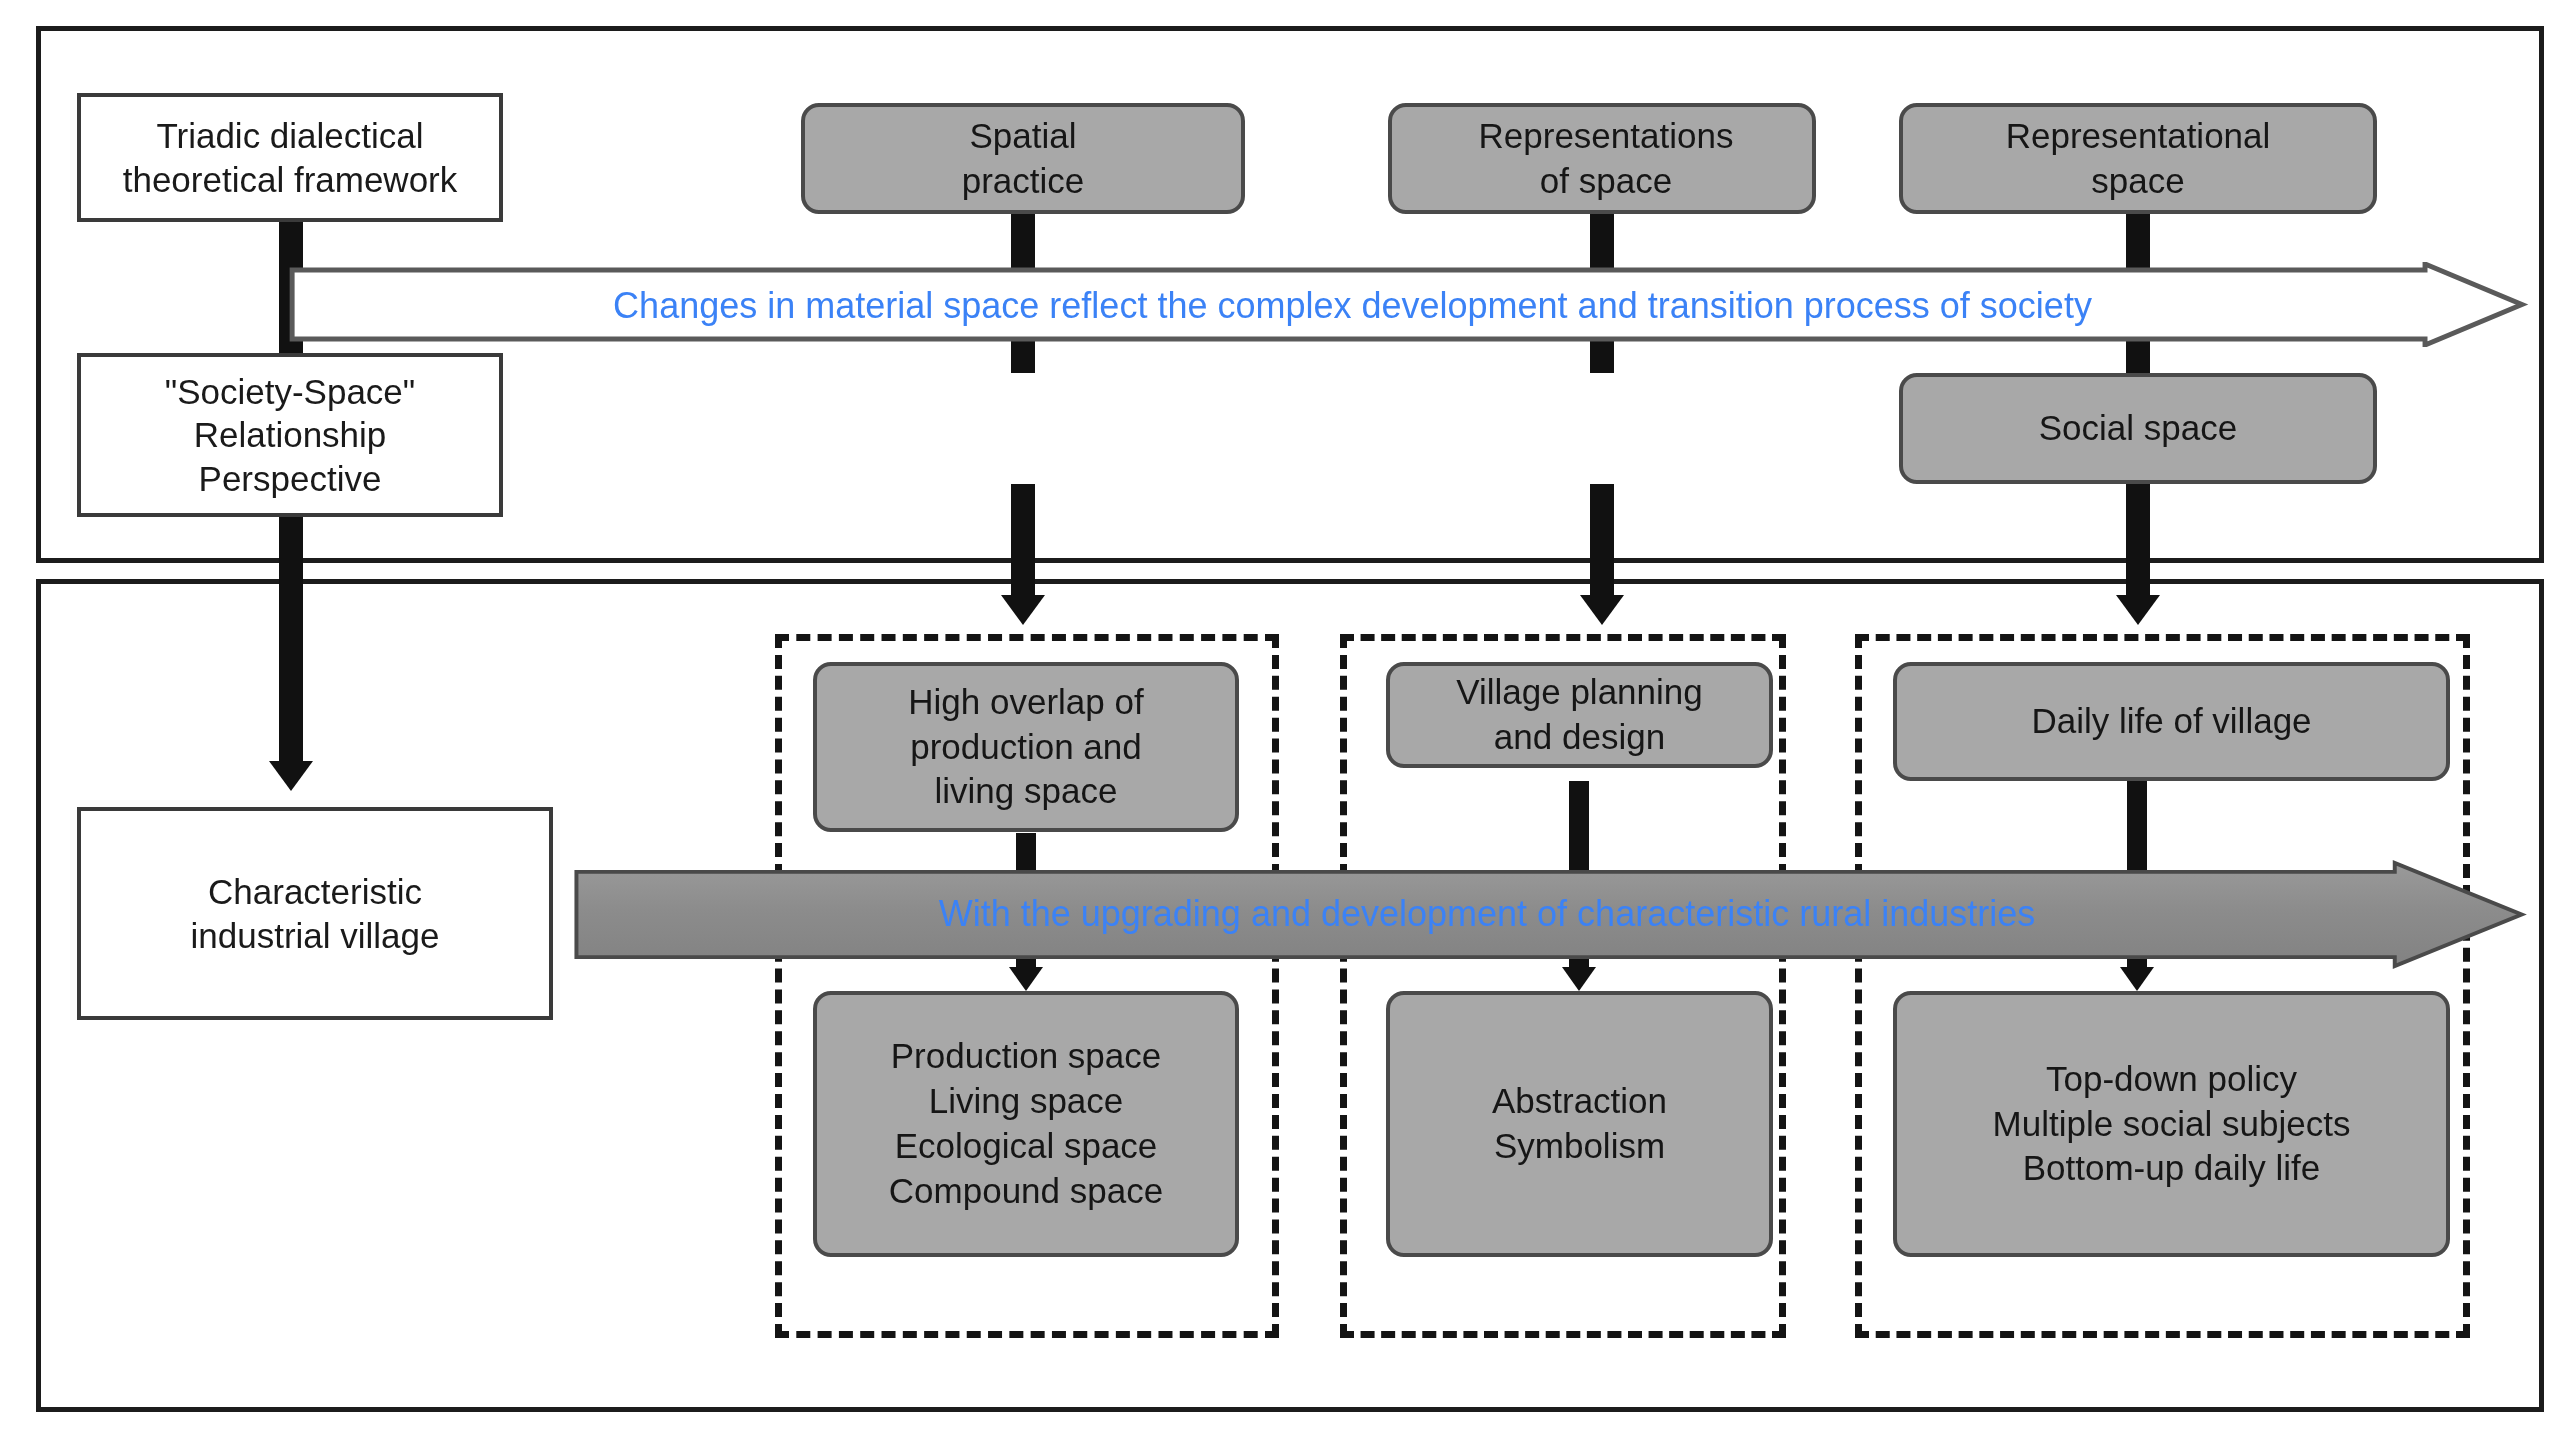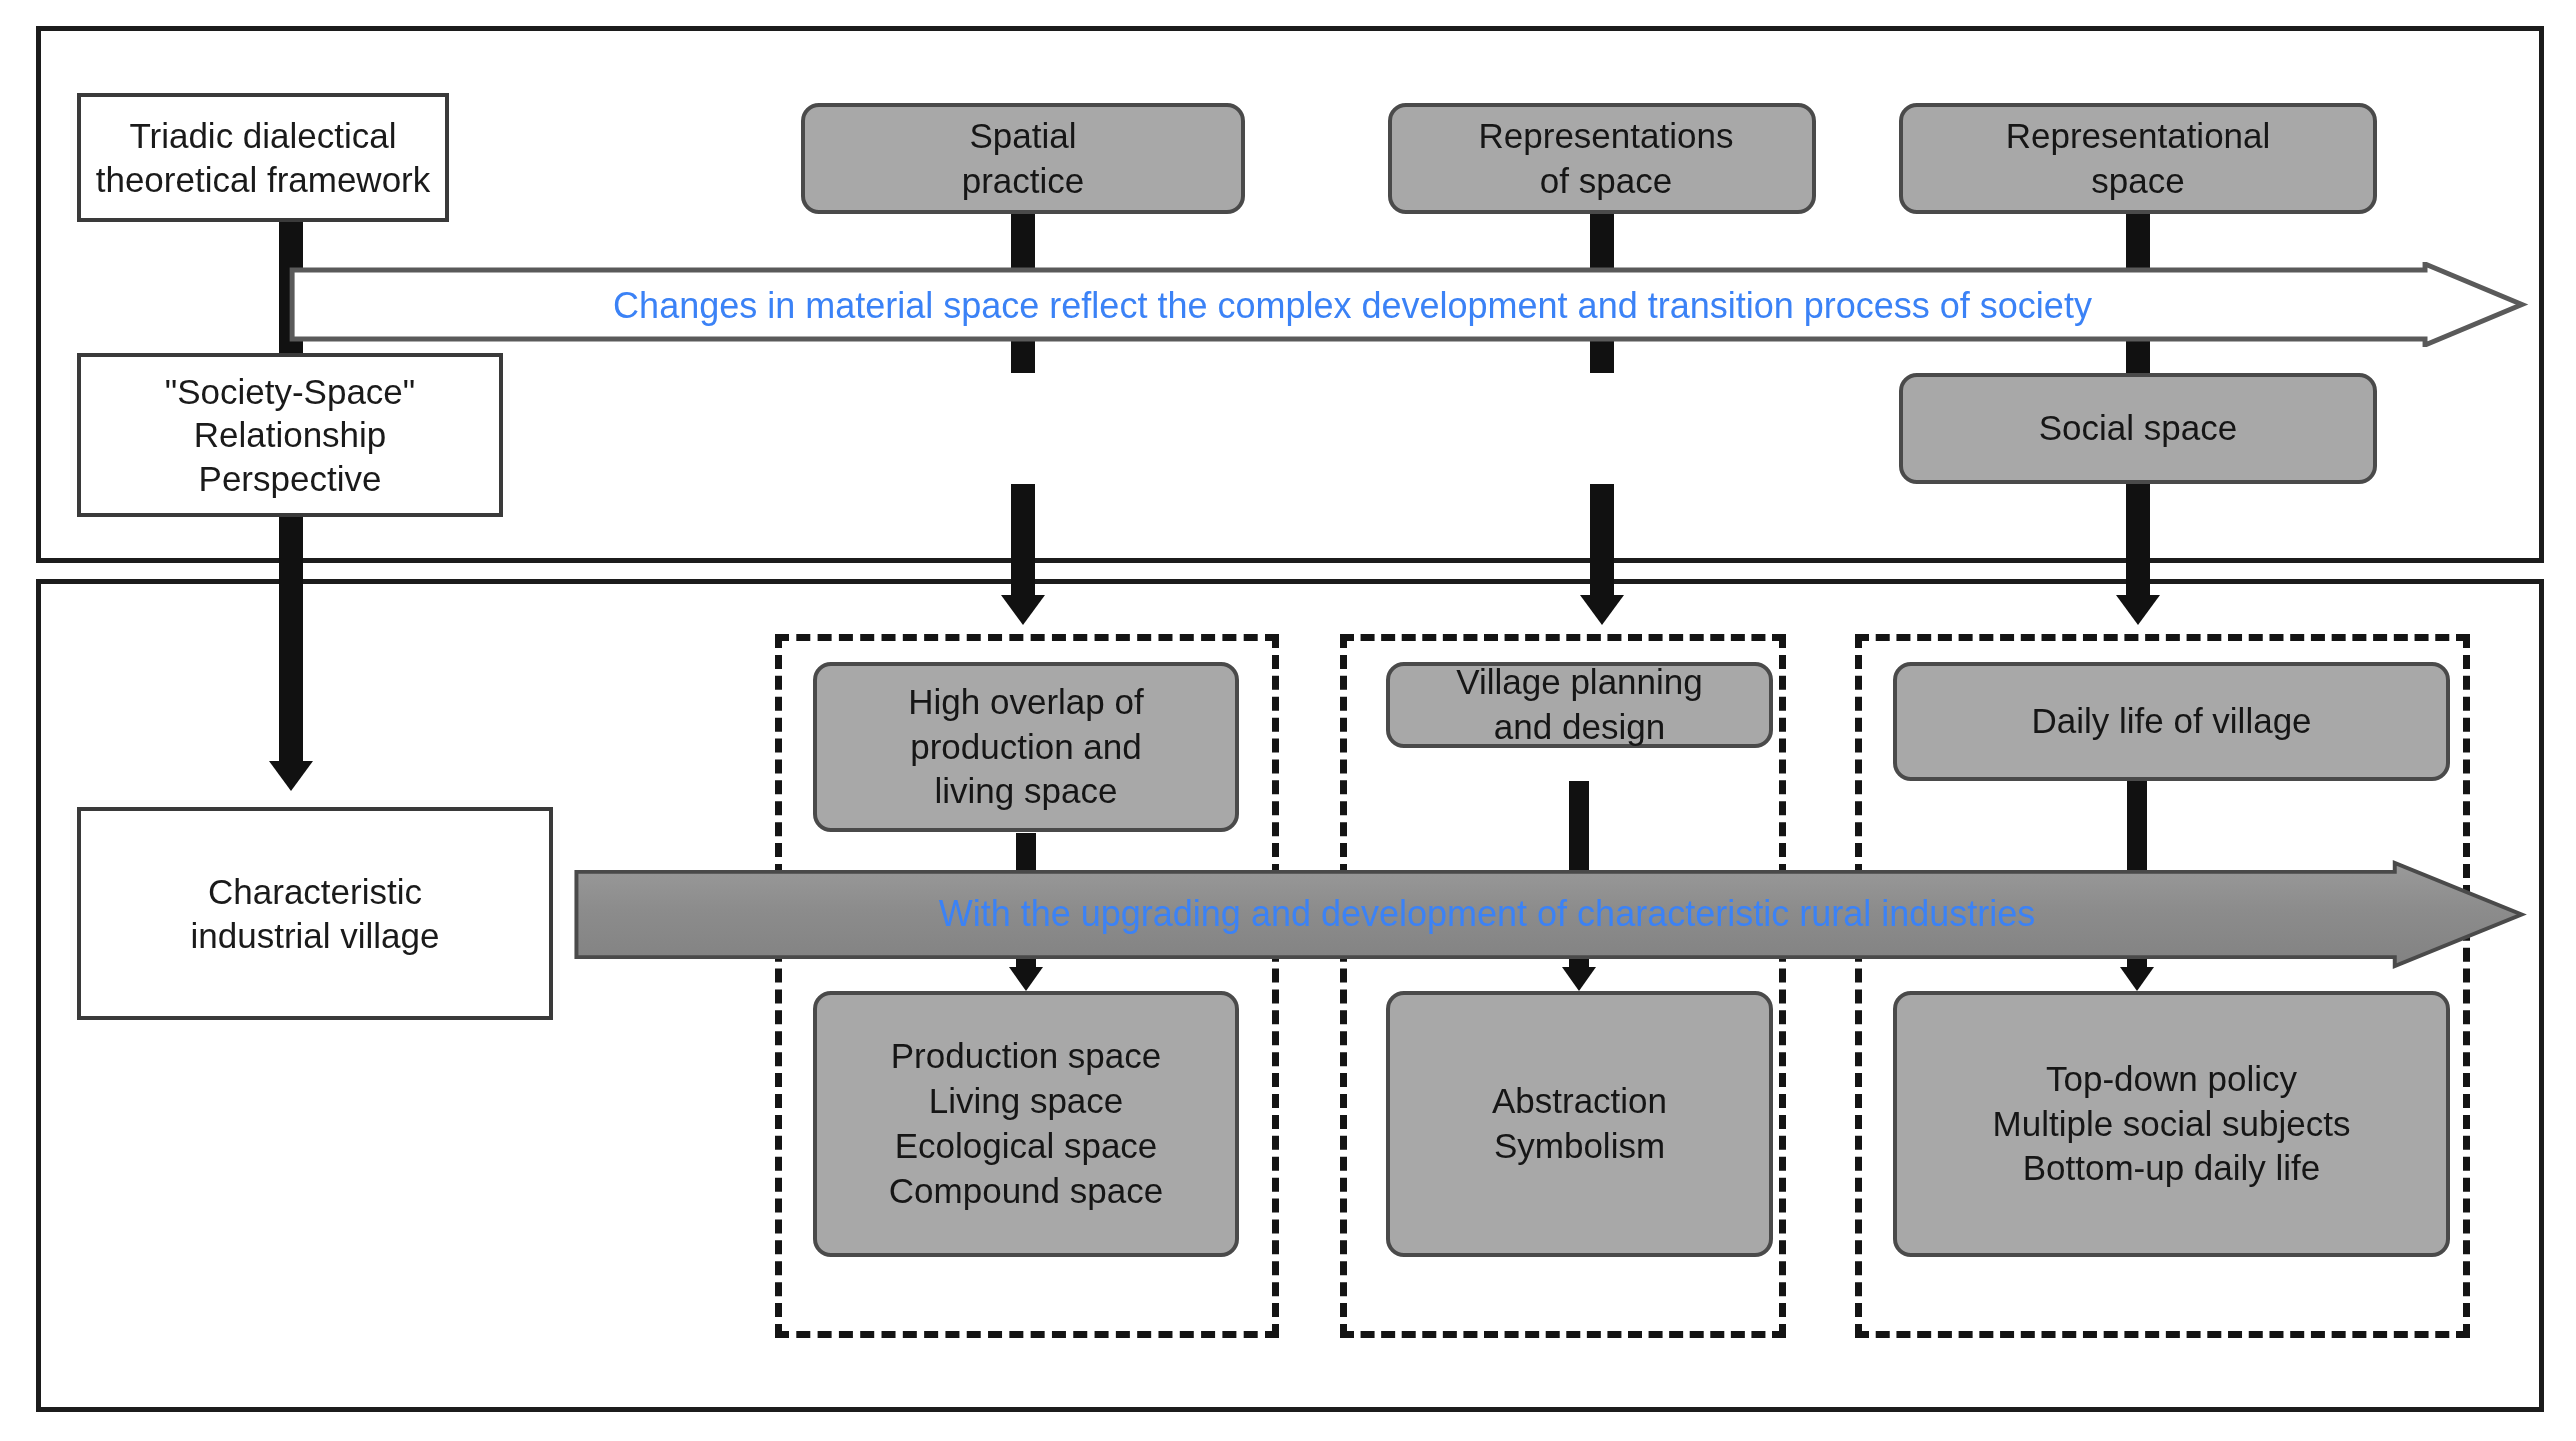--- a/index.html
+++ b/index.html
@@ -107,21 +107,21 @@
 
 <div id="canvas">
 
   <div class="panel" id="panel-top"></div>
   <div class="panel" id="panel-bottom"></div>
 
   <div class="dashgroup" style="left:775px; top:634px; width:504px; height:704px;"></div>
   <div class="dashgroup" style="left:1340px; top:634px; width:446px; height:704px;"></div>
   <div class="dashgroup" style="left:1855px; top:634px; width:615px; height:704px;"></div>
 
-  <div class="whitebox" style="left:77px; top:93px; width:372px; height:129px;">
+  <div class="whitebox" style="left:77px; top:93px; width:426px; height:129px;">
     <span style="white-space:pre-line;">Triadic dialectical
 theoretical framework</span>
   </div>
 
   <div class="whitebox" style="left:77px; top:353px; width:426px; height:164px;">
     <span style="white-space:pre-line;">"Society-Space"
 Relationship
 Perspective</span>
   </div>
 
@@ -173,21 +173,21 @@
     <span style="white-space:pre-line;">Characteristic
 industrial village</span>
   </div>
 
   <div class="graybox" style="left:813px; top:662px; width:426px; height:170px;">
     <span style="white-space:pre-line;">High overlap of
 production and
 living space</span>
   </div>
 
-  <div class="graybox" style="left:1386px; top:662px; width:387px; height:86px;">
+  <div class="graybox" style="left:1386px; top:662px; width:387px; height:106px;">
     <span style="white-space:pre-line;">Village planning
 and design</span>
   </div>
 
   <div class="graybox" style="left:1893px; top:662px; width:557px; height:119px;">
     <span style="white-space:pre-line;">Daily life of village</span>
   </div>
 
   <div class="vline" style="left:1016px; top:833px; width:20px; height:139px;"></div>
   <div class="arrow-head-down small" style="left:1009px; top:967px;"></div>

